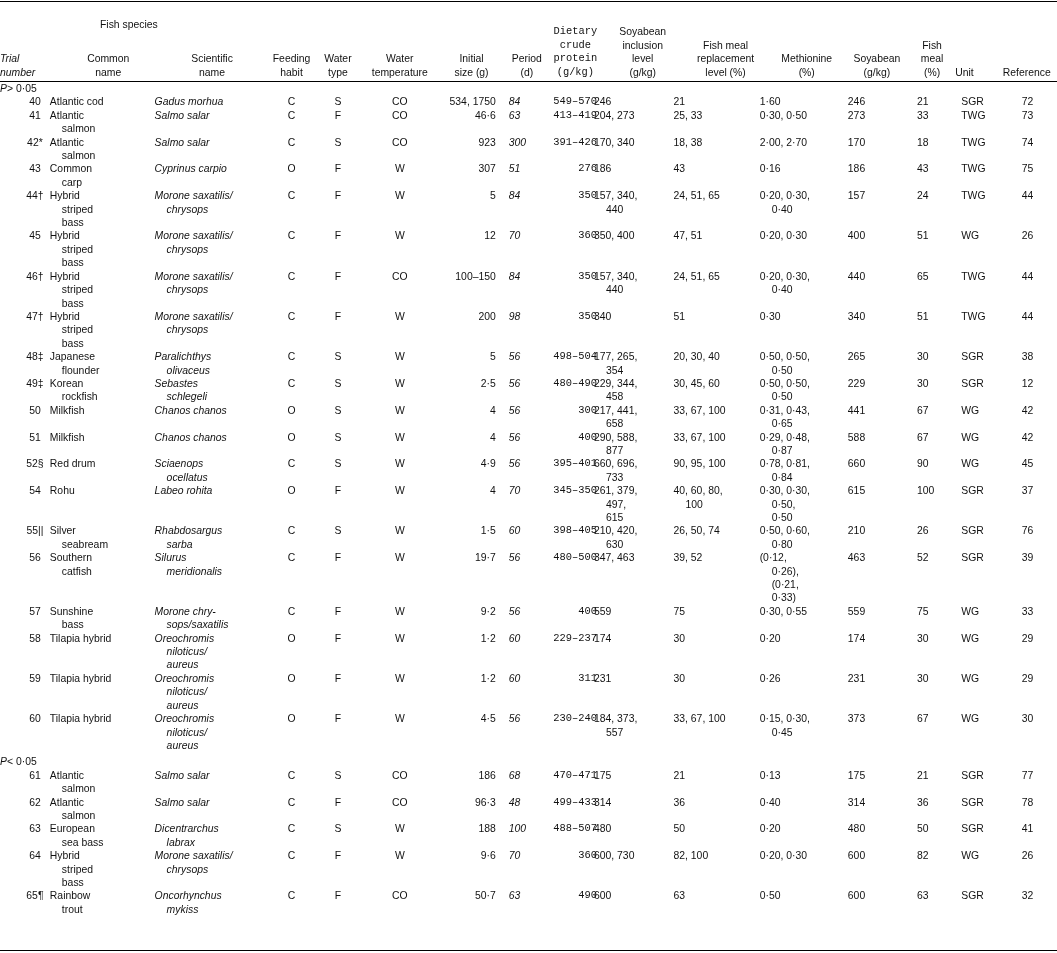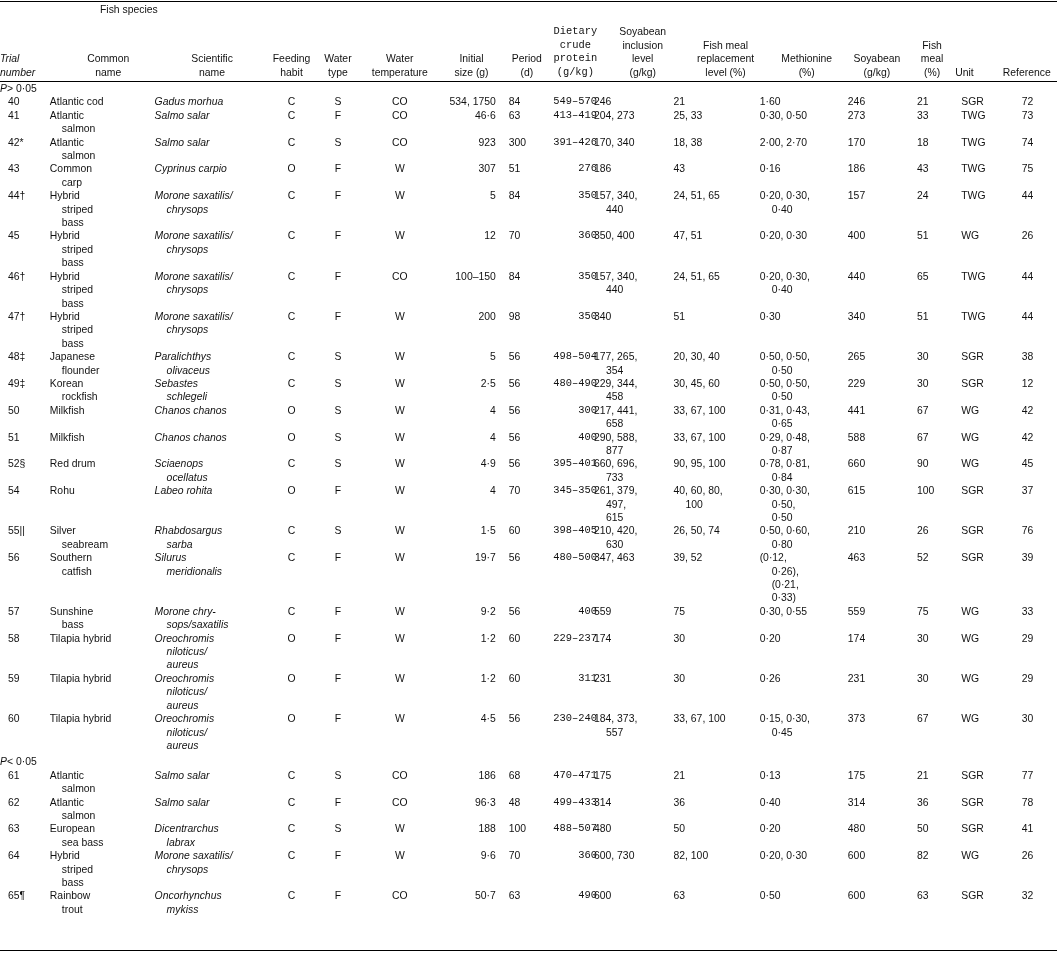--- a/index.html
+++ b/index.html
@@ -5,25 +5,25 @@
   html, body { margin: 0; padding: 0; background: #ffffff; }
   body {
     width: 1057px; height: 953px; overflow: hidden;
     font-family: "Liberation Sans", "DejaVu Sans", sans-serif;
     font-size: 10.4px; color: #111; line-height: 13.4px;
   }
   .wrap { position: relative; width: 1057px; }
   .rule-top { position: absolute; left: 0; top: 1px; width: 1057px; height: 1px; background: #000; }
   .rule-head { position: absolute; left: 0; top: 81px; width: 1057px; height: 1px; background: #000; }
   .rule-bottom { position: absolute; left: 0; top: 950px; width: 1057px; height: 1px; background: #000; }
-  .span-label { position: absolute; left: 56px; top: 3px; padding-left: 44px; }
+  .span-label { position: absolute; left: 56px; top: 18px; padding-left: 44px; }
   table { position: absolute; left: 0; top: 0; border-collapse: collapse; width: 1057px; table-layout: fixed; }
   th { font-weight: normal; vertical-align: bottom; padding: 0; height: 79px; text-align: center; }
   td { vertical-align: top; padding: 0; }
-  .c0 { width: 56px; text-align: left; }
+  .c0 { width: 56px; text-align: center; }
   .c1 { width: 84px; }
   .c2 { width: 104px; }
   .c3 { width: 40px; text-align: center; }
   .c4 { width: 44px; text-align: center; }
   .c5 { width: 68px; text-align: center; }
   .c6 { width: 62px; }
   .c7 { width: 38px; }
   .c8 { width: 50px; font-family: Liberation Mono, monospace; }
   .c9 { width: 72px; }
   .c10 { width: 78px; }
@@ -31,21 +31,21 @@
   .c12 { width: 58px; }
   .c13 { width: 42px; }
   .c14 { width: 43px; }
   .c15 { width: 49px; }
   th.c0 { text-align: left; font-style: italic; }
   th.c14 { text-align: left; }
   th.c15 { text-align: left; }
   td.c0 { padding-left: 8px; box-sizing: border-box; }
   td.c1 { padding-left: 0; }
   td.c6 { text-align: right; padding-right: 10px; box-sizing: border-box; }
-  td.c7 { text-align: left; padding-left: 3px; box-sizing: border-box; }
+  td.c7 { text-align: left; padding-left: 3px; box-sizing: border-box; font-style: italic; }
   td.c8 { text-align: right; padding-right: 6px; box-sizing: border-box; }
   td.c9, td.c10, td.c11, td.c12 { text-align: left; padding-left: 3px; box-sizing: border-box; }
   td.c13 { text-align: left; padding-left: 8px; box-sizing: border-box; }
   td.c14 { text-align: left; padding-left: 6px; box-sizing: border-box; }
   td.c15 { text-align: left; padding-left: 19px; box-sizing: border-box; }
   .hang { padding-left: 12px; text-indent: -12px; }
   .sci { font-style: italic; margin-left: 40px; }
   .grp td { padding-left: 0; padding-top: 3px; }
   .grp i { font-style: italic; }
   .multi { white-space: pre-line; }

